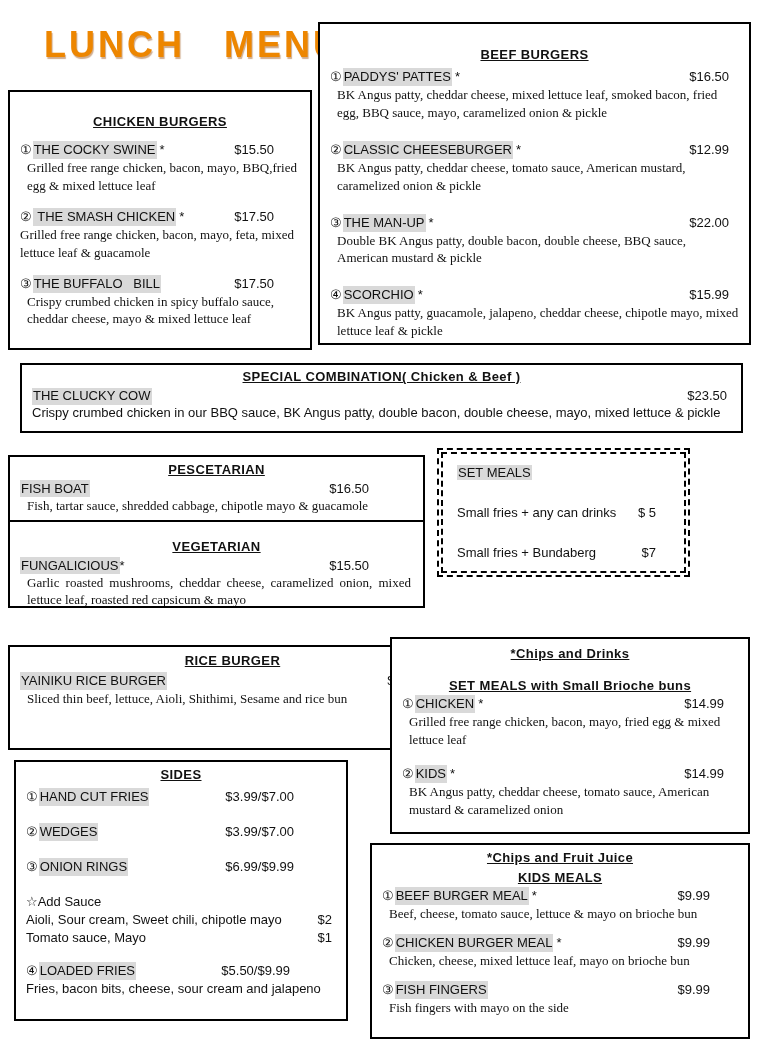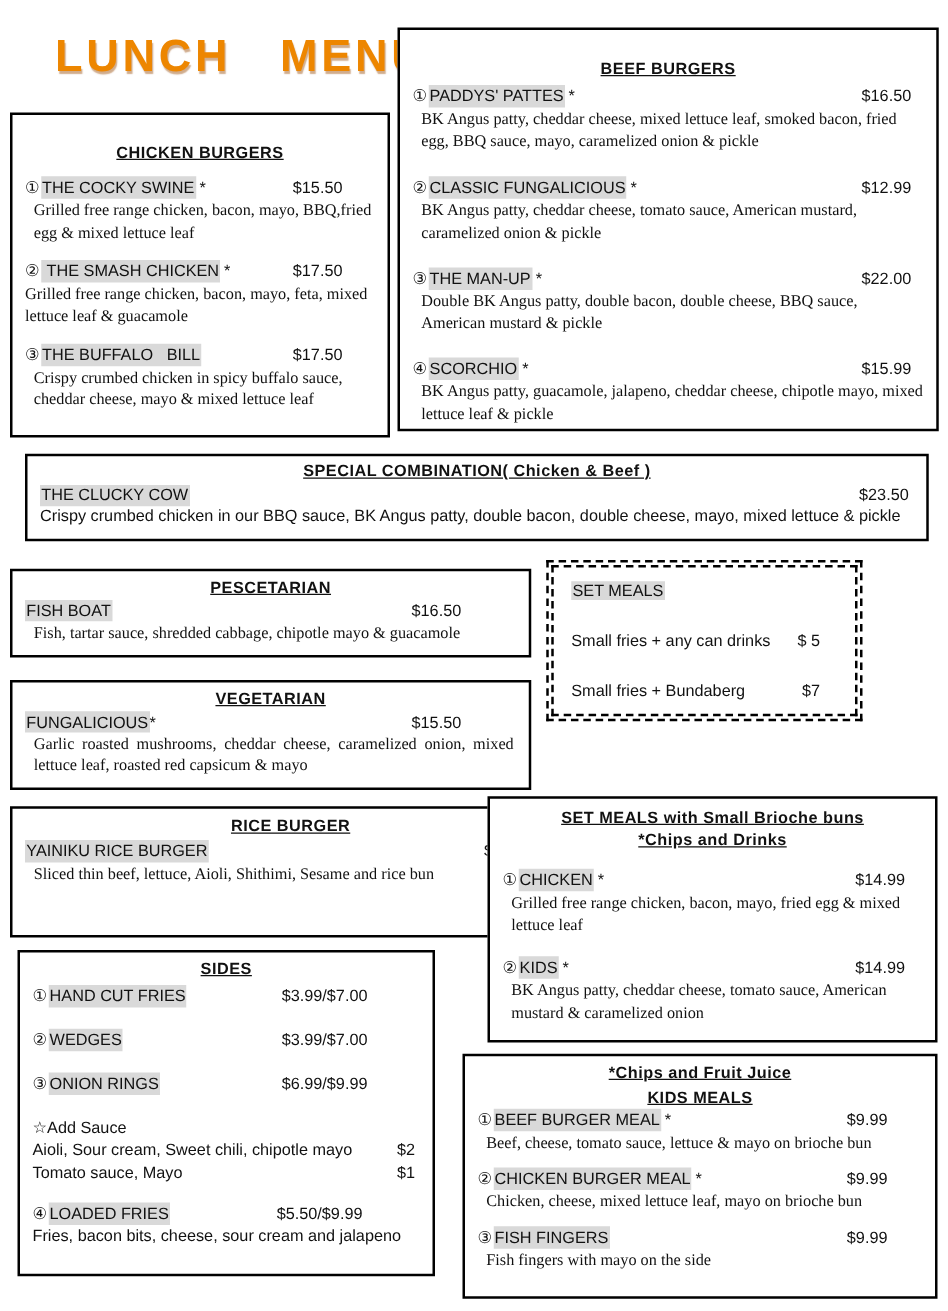--- a/index.html
+++ b/index.html
@@ -78,21 +78,21 @@
           <span class="num">①</span>
           <span class="iname">PADDYS' PATTES</span>
           <span class="star">*</span>
           <span class="price">$16.50</span>
         </div>
       <div class="desc">BK Angus patty, cheddar cheese, mixed lettuce leaf, smoked bacon, fried egg, BBQ sauce, mayo, caramelized onion &amp; pickle</div>
     </div>
     <div class="mi">
       <div class="row">
           <span class="num">②</span>
-          <span class="iname">CLASSIC FUNGALICIOUS</span>
+          <span class="iname">CLASSIC CHEESEBURGER</span>
           <span class="star">*</span>
           <span class="price">$12.99</span>
         </div>
       <div class="desc">BK Angus patty, cheddar cheese, tomato sauce, American mustard, caramelized onion &amp; pickle</div>
     </div>
     <div class="mi">
       <div class="row">
           <span class="num">③</span>
           <span class="iname">THE MAN-UP</span>
           <span class="star">*</span>
@@ -136,42 +136,42 @@
           <span>Small fries + any can drinks</span>
           <span class="price">$ 5</span>
         </div>
       <div class="sm-row">
           <span>Small fries + Bundaberg</span>
           <span class="price">$7</span>
         </div>
     </div>
   </div>
 
-  <div class="box" style="left:8px;top:544px;width:417px;height:88px;--pr:44px;padding-top:4px;line-height:1.32;">
+  <div class="box" style="left:8px;top:520px;width:417px;height:88px;--pr:44px;padding-top:16px;line-height:1.32;">
     <div class="bh" style="margin-bottom:2px;">VEGETARIAN</div>
     <div class="row">
         <span class="iname">FUNGALICIOUS</span>
         <span>*</span>
         <span class="price">$15.50</span>
       </div>
     <div class="desc just">Garlic roasted mushrooms, cheddar cheese, caramelized onion, mixed lettuce leaf, roasted red capsicum &amp; mayo</div>
   </div>
 
   <div class="box" style="left:8px;top:645px;width:449px;height:105px;--pr:18px;padding-top:5px;">
     <div class="bh" style="margin-bottom:2px;">RICE BURGER</div>
     <div class="row">
         <span class="iname">YAINIKU RICE BURGER</span>
         <span class="price">$16.00</span>
       </div>
     <div class="desc" style="padding-right:50px;">Sliced thin beef, lettuce, Aioli, Shithimi, Sesame and rice bun</div>
   </div>
 
   <div class="box brioche" style="left:390px;top:637px;width:360px;height:197px;--pr:14px;padding-top:6px;">
+    <div class="bh" style="margin-bottom:14px;">*Chips and Drinks</div>
     <div class="bh" style="margin-bottom:0;">SET MEALS with Small Brioche buns</div>
-    <div class="bh" style="margin-bottom:14px;">*Chips and Drinks</div>
     <div class="mi">
       <div class="row">
           <span class="num">①</span>
           <span class="iname">CHICKEN</span>
           <span class="star">*</span>
           <span class="price">$14.99</span>
         </div>
       <div class="desc">Grilled free range chicken, bacon, mayo, fried egg &amp; mixed lettuce leaf</div>
     </div>
     <div class="mi">

